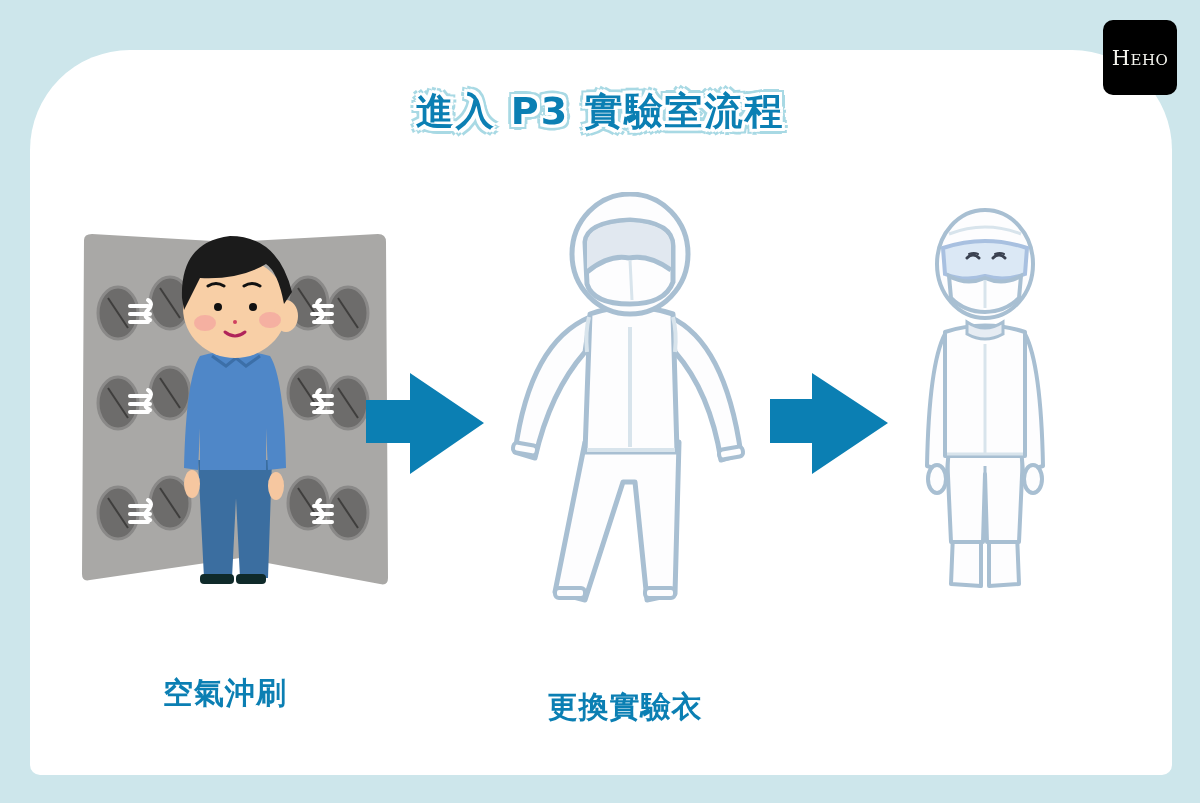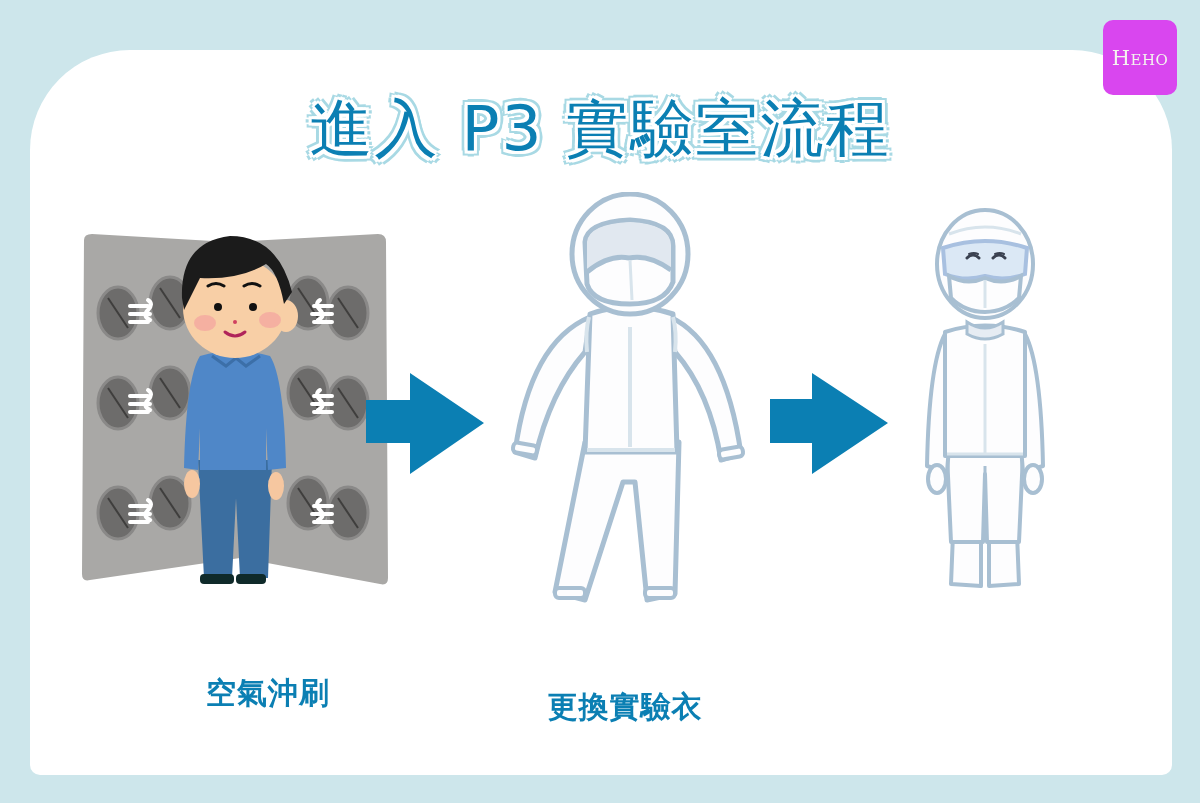--- a/index.html
+++ b/index.html
@@ -9,31 +9,31 @@
     position:relative;
     font-family:"DejaVu Sans", sans-serif;
   }
   .card {
     position:absolute; left:30px; top:50px; width:1142px; height:725px;
     background:#ffffff;
     border-radius:100px 100px 10px 10px / 100px 100px 10px 10px;
   }
   .logo {
     position:absolute; left:1103px; top:20px; width:74px; height:75px;
-    background:#d946ef; border-radius:10px;
+    background:#000000; border-radius:10px;
     display:flex; align-items:center; justify-content:center;
   }
   .logo span {
     color:#f4f4ee; font-family:"DejaVu Serif", serif; font-size:15px;
     letter-spacing:0.5px;
   }
   .logo span .big { font-size:21px; }
   .title {
     position:absolute; left:0; width:1200px; top:86px; text-align:center;
-    font-size:63px; font-weight:normal; color:#0b7fb3;
+    font-size:38px; font-weight:bold; color:#0b7fb3;
     letter-spacing:2px;
     text-shadow:
       0 0 0 #fff,
       3px 0 0 #fff, -3px 0 0 #fff, 0 3px 0 #fff, 0 -3px 0 #fff,
       3px 3px 0 #fff, -3px -3px 0 #fff, 3px -3px 0 #fff, -3px 3px 0 #fff,
       6px 0 0 #a8d9e4, -6px 0 0 #a8d9e4, 0 6px 0 #a8d9e4, 0 -6px 0 #a8d9e4,
       5px 5px 0 #a8d9e4, -5px -5px 0 #a8d9e4, 5px -5px 0 #a8d9e4, -5px 5px 0 #a8d9e4;
   }
   .step-label {
     position:absolute; color:#0b7fb3; font-weight:bold; font-size:30px;
@@ -190,16 +190,16 @@
   <path d="M54 50 q5 -2 9 0 M80 50 q5 -2 9 0" fill="none" stroke="#3a4150" stroke-width="2" stroke-linecap="round"></path>
 
   <path d="M34 72 Q52 82 70 74 Q88 82 106 72 L104 94 Q90 108 70 108 Q50 108 36 94 Z" fill="#fdfdfe" stroke="#a8bfd2" stroke-width="4"></path>
   <path d="M70 76 L70 104" stroke="#d8e4ec" stroke-width="3"></path>
 
   <path d="M70 140 L70 250" stroke="#d8e4ec" stroke-width="3"></path>
   <path d="M32 250 L108 250" stroke="#d8e4ec" stroke-width="3"></path>
   <path d="M70 262 L70 336" stroke="#a8bfd2" stroke-width="3"></path>
 </svg>
 
-<div class="step-label" style="left:120px;top:672px;width:210px;text-align:right;">空氣沖刷</div>
+<div class="step-label" style="left:120px;top:672px;width:210px;">空氣沖刷</div>
 <div class="step-label" style="left:500px;top:672px;width:250px;margin-top:14px;">更換實驗衣</div>
 <div class="step-label" style="left:820px;top:650px;width:300px;">
 </div>
 
 </body></html>

